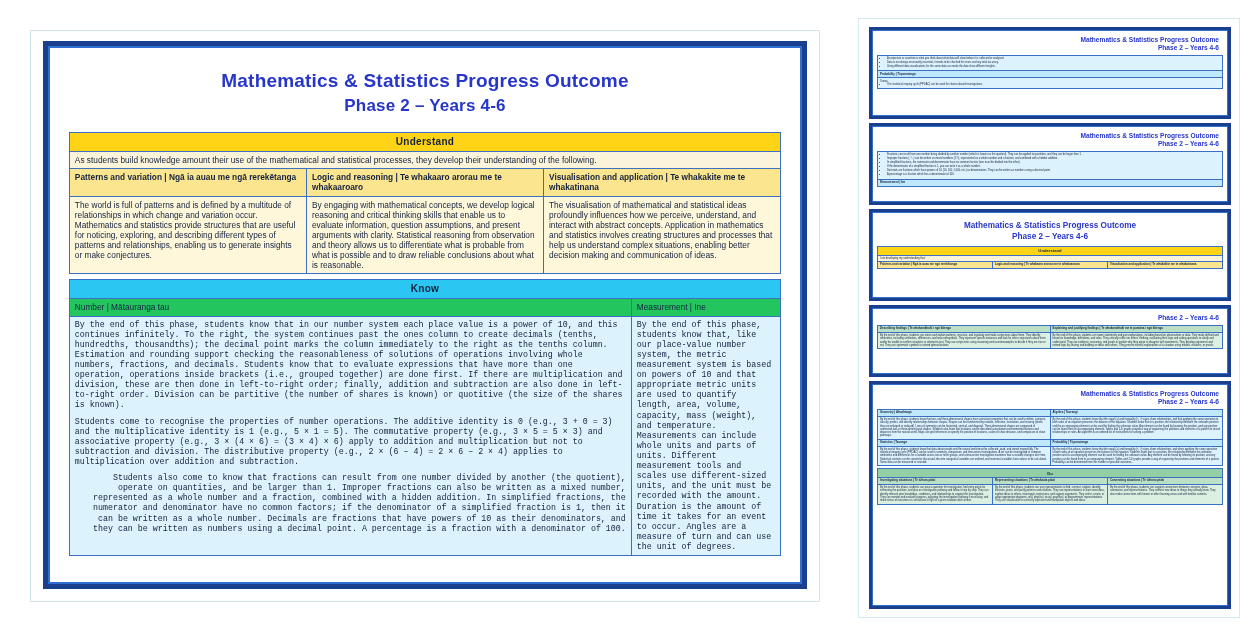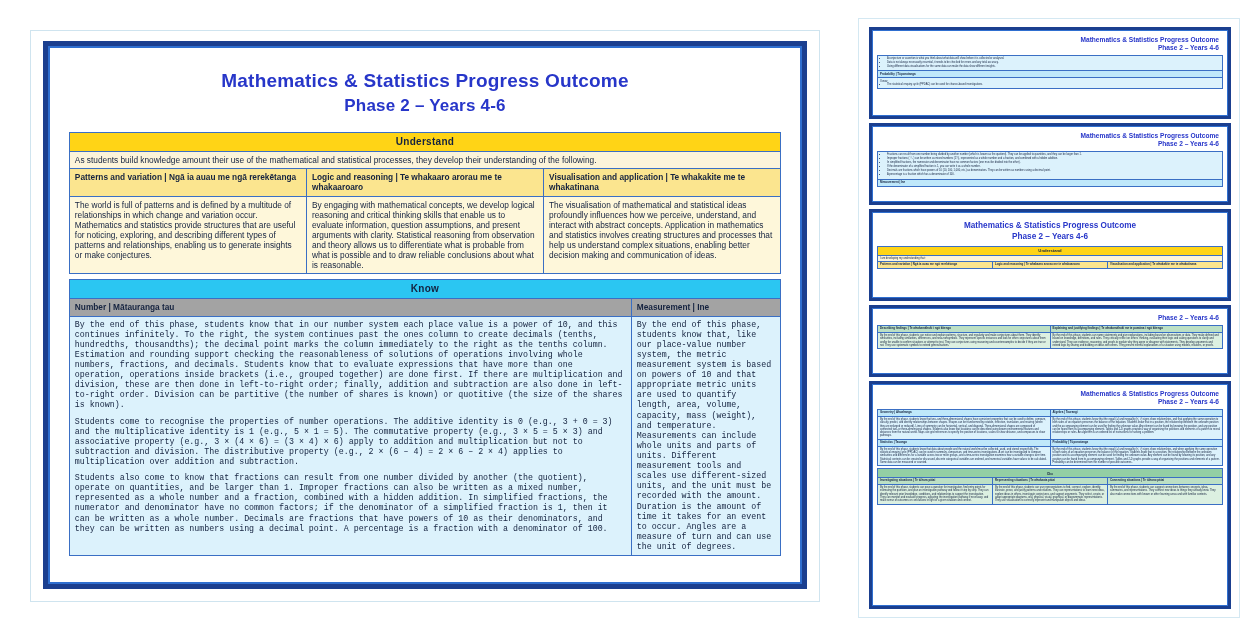--- a/index.html
+++ b/index.html
@@ -45,24 +45,24 @@
   }
   .band{
     text-align:center;font-weight:bold;font-size:10px;padding:4px 0;
     color:#14223f;letter-spacing:.3px;
   }
   .band-understand{background:#FFD416;border-color:#c9a400;}
   .band-know{background:#2BC6F2;border-color:#1a9fc4;}
   .intro-row{background:#FCF4DA;font-size:8.3px;}
   .sub-head-y{background:#FBE58F;font-weight:bold;}
   .body-y{background:#FEF7DA;margin-top:30px;}
-  .sub-head-b{background:#a3a3a3;font-weight:bold;}
+  .sub-head-b{background:#22c55e;font-weight:normal;}
   .body-b{background:#DCF2FC;font-family:Liberation Mono, monospace;}
   p.pp{margin:0 0 6px 0;}
-  p.pp:last-child{margin-bottom:0;}
+  p.pp:last-child{margin-bottom:0;text-align:right;}
 
   
   .thumbs{
     position:absolute;left:858px;top:18px;width:382px;height:600px;
     background:#ffffff;border:1px solid #d4e8f2;box-sizing:border-box;
   }
   .thumb{
     position:absolute;left:10px;width:362px;background:#ffffff;
     border:3px solid #1b3f8f;box-shadow:0 0 0 1px #2f6fd0 inset;
     box-sizing:border-box;overflow:hidden;

